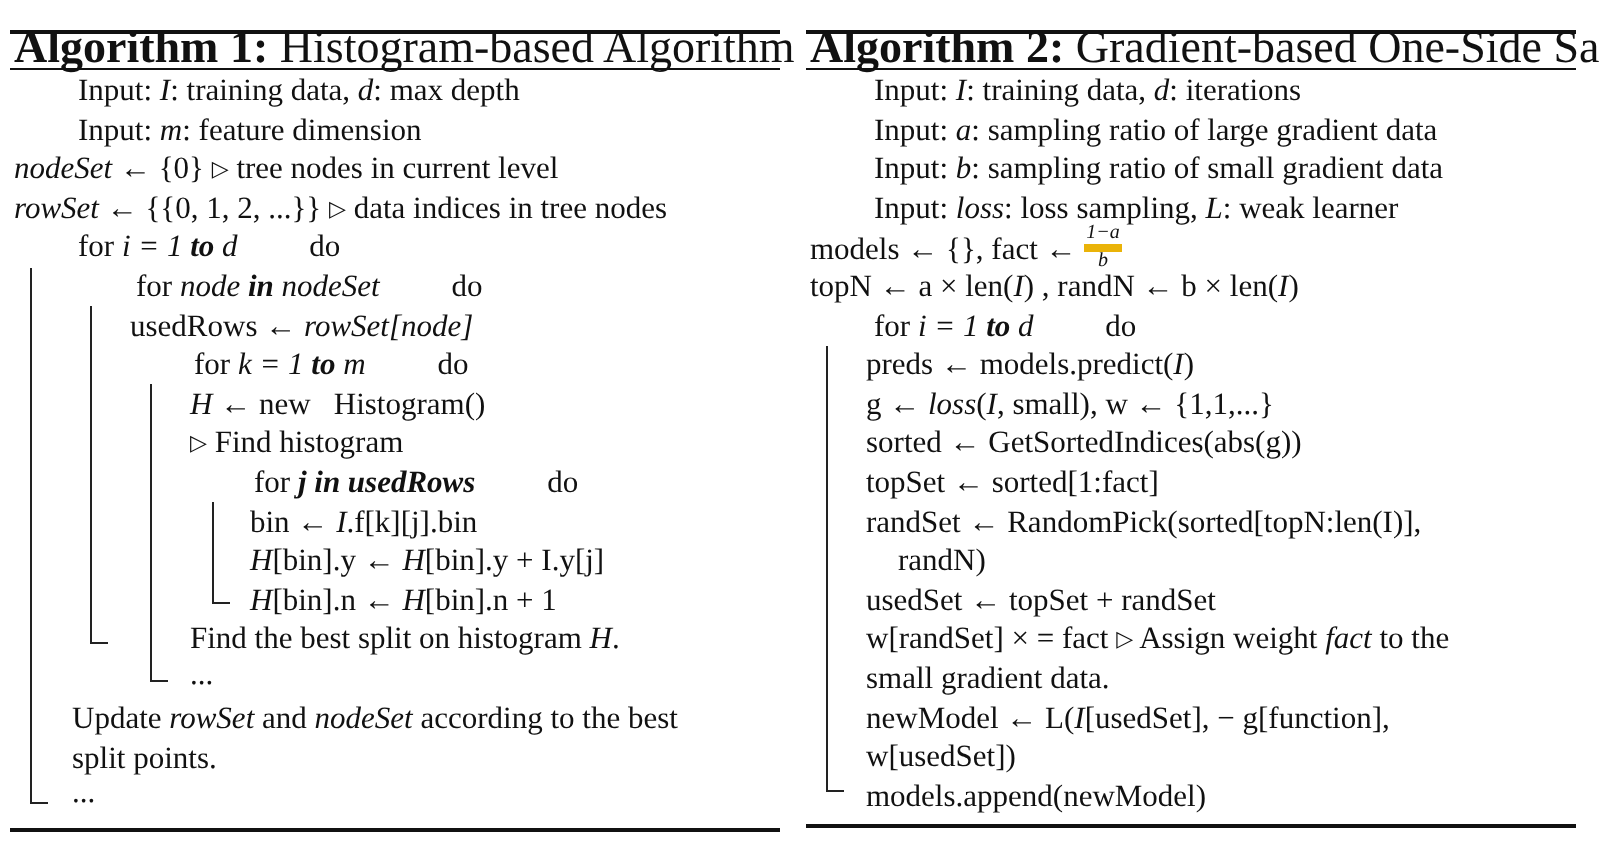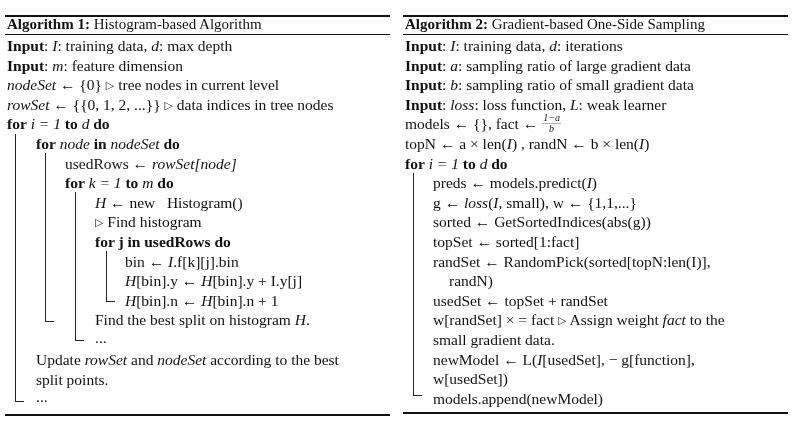--- a/index.html
+++ b/index.html
@@ -4,29 +4,29 @@
 <style>
   html, body { margin: 0; padding: 0; background: #ffffff; }
   body { width: 800px; height: 425px; position: relative; overflow: hidden;
          font-family: "Liberation Serif", "DejaVu Serif", serif; color: #111; }
   .algo { position: absolute; top: 0; }
   #algo1 { left: 5px; width: 385px; }
   #algo2 { left: 403px; width: 385px; }
   .rule-top { position: absolute; left: 0; right: 0; top: 15px; height: 2px; background: #111; }
   .rule-mid { position: absolute; left: 0; right: 0; top: 34px; height: 1px; background: #111; }
   .rule-bot { position: absolute; left: 0; right: 0; height: 2px; background: #111; }
-  .title { position: absolute; left: 2px; top: 14px; font-size: 15px; white-space: nowrap; line-height: 20px; }
+  .title { position: absolute; left: 2px; top: 14px; font-size: 23px; white-space: nowrap; line-height: 20px; }
   .title b { font-weight: bold; }
   .line { position: absolute; font-size: 15.5px; line-height: 19px; white-space: nowrap; }
-  .line b { font-weight: bold; }
+  .line b { font-weight: normal; margin-left: 32px; }
   .it { font-style: italic; }
-  .bi { font-weight: bold; }
+  .bi { font-style: italic; font-weight: bold; }
   .tri { font-size: 11px; position: relative; top: -1px; }
   .frac { display: inline-block; vertical-align: middle; text-align: center; font-size: 10px; line-height: 10px; position: relative; top: -2px; }
-  .frac .num { display: block; border-bottom: 1px solid #eab308; padding: 0 1px; text-align: right; }
+  .frac .num { display: block; border-bottom: 4px solid #eab308; padding: 0 1px; text-align: right; }
   .frac .den { display: block; }
   .bracket { position: absolute; border-left: 1.3px solid #222; border-bottom: 1.3px solid #222; width: 8px; }
 </style>
 </head>
 <body>
 
 <div class="algo" id="algo1">
   <div class="rule-top"></div>
   <div class="title">
     <b>Algorithm 1:</b>
@@ -113,21 +113,21 @@
   <div class="line" style="left:2px;top:36px">
     <b>Input</b>: <span class="it">I</span><span>: training data, </span><span class="it">d</span><span>: iterations</span>
   </div>
   <div class="line" style="left:2px;top:55.6px">
     <b>Input</b>: <span class="it">a</span><span>: sampling ratio of large gradient data</span>
   </div>
   <div class="line" style="left:2px;top:75.2px">
     <b>Input</b>: <span class="it">b</span><span>: sampling ratio of small gradient data</span>
   </div>
   <div class="line" style="left:2px;top:94.8px">
-    <b>Input</b>: <span class="it">loss</span><span>: loss function, </span><span class="it">L</span><span>: weak learner</span>
+    <b>Input</b>: <span class="it">loss</span><span>: loss sampling, </span><span class="it">L</span><span>: weak learner</span>
   </div>
   <div class="line" style="left:2px;top:114.4px">
     <span>models ← {}, fact ← </span><span class="frac"><span class="num it">1−a</span><span class="den it">b</span></span>
   </div>
   <div class="line" style="left:2px;top:134px">
     <span>topN ← a × len(</span><span class="it">I</span><span>) , randN ← b × len(</span><span class="it">I</span><span>)</span>
   </div>
   <div class="line" style="left:2px;top:153.6px">
     <b>for</b> <span class="it">i = 1 </span><span class="bi">to</span><span class="it"> d </span><b>do</b>
   </div>

